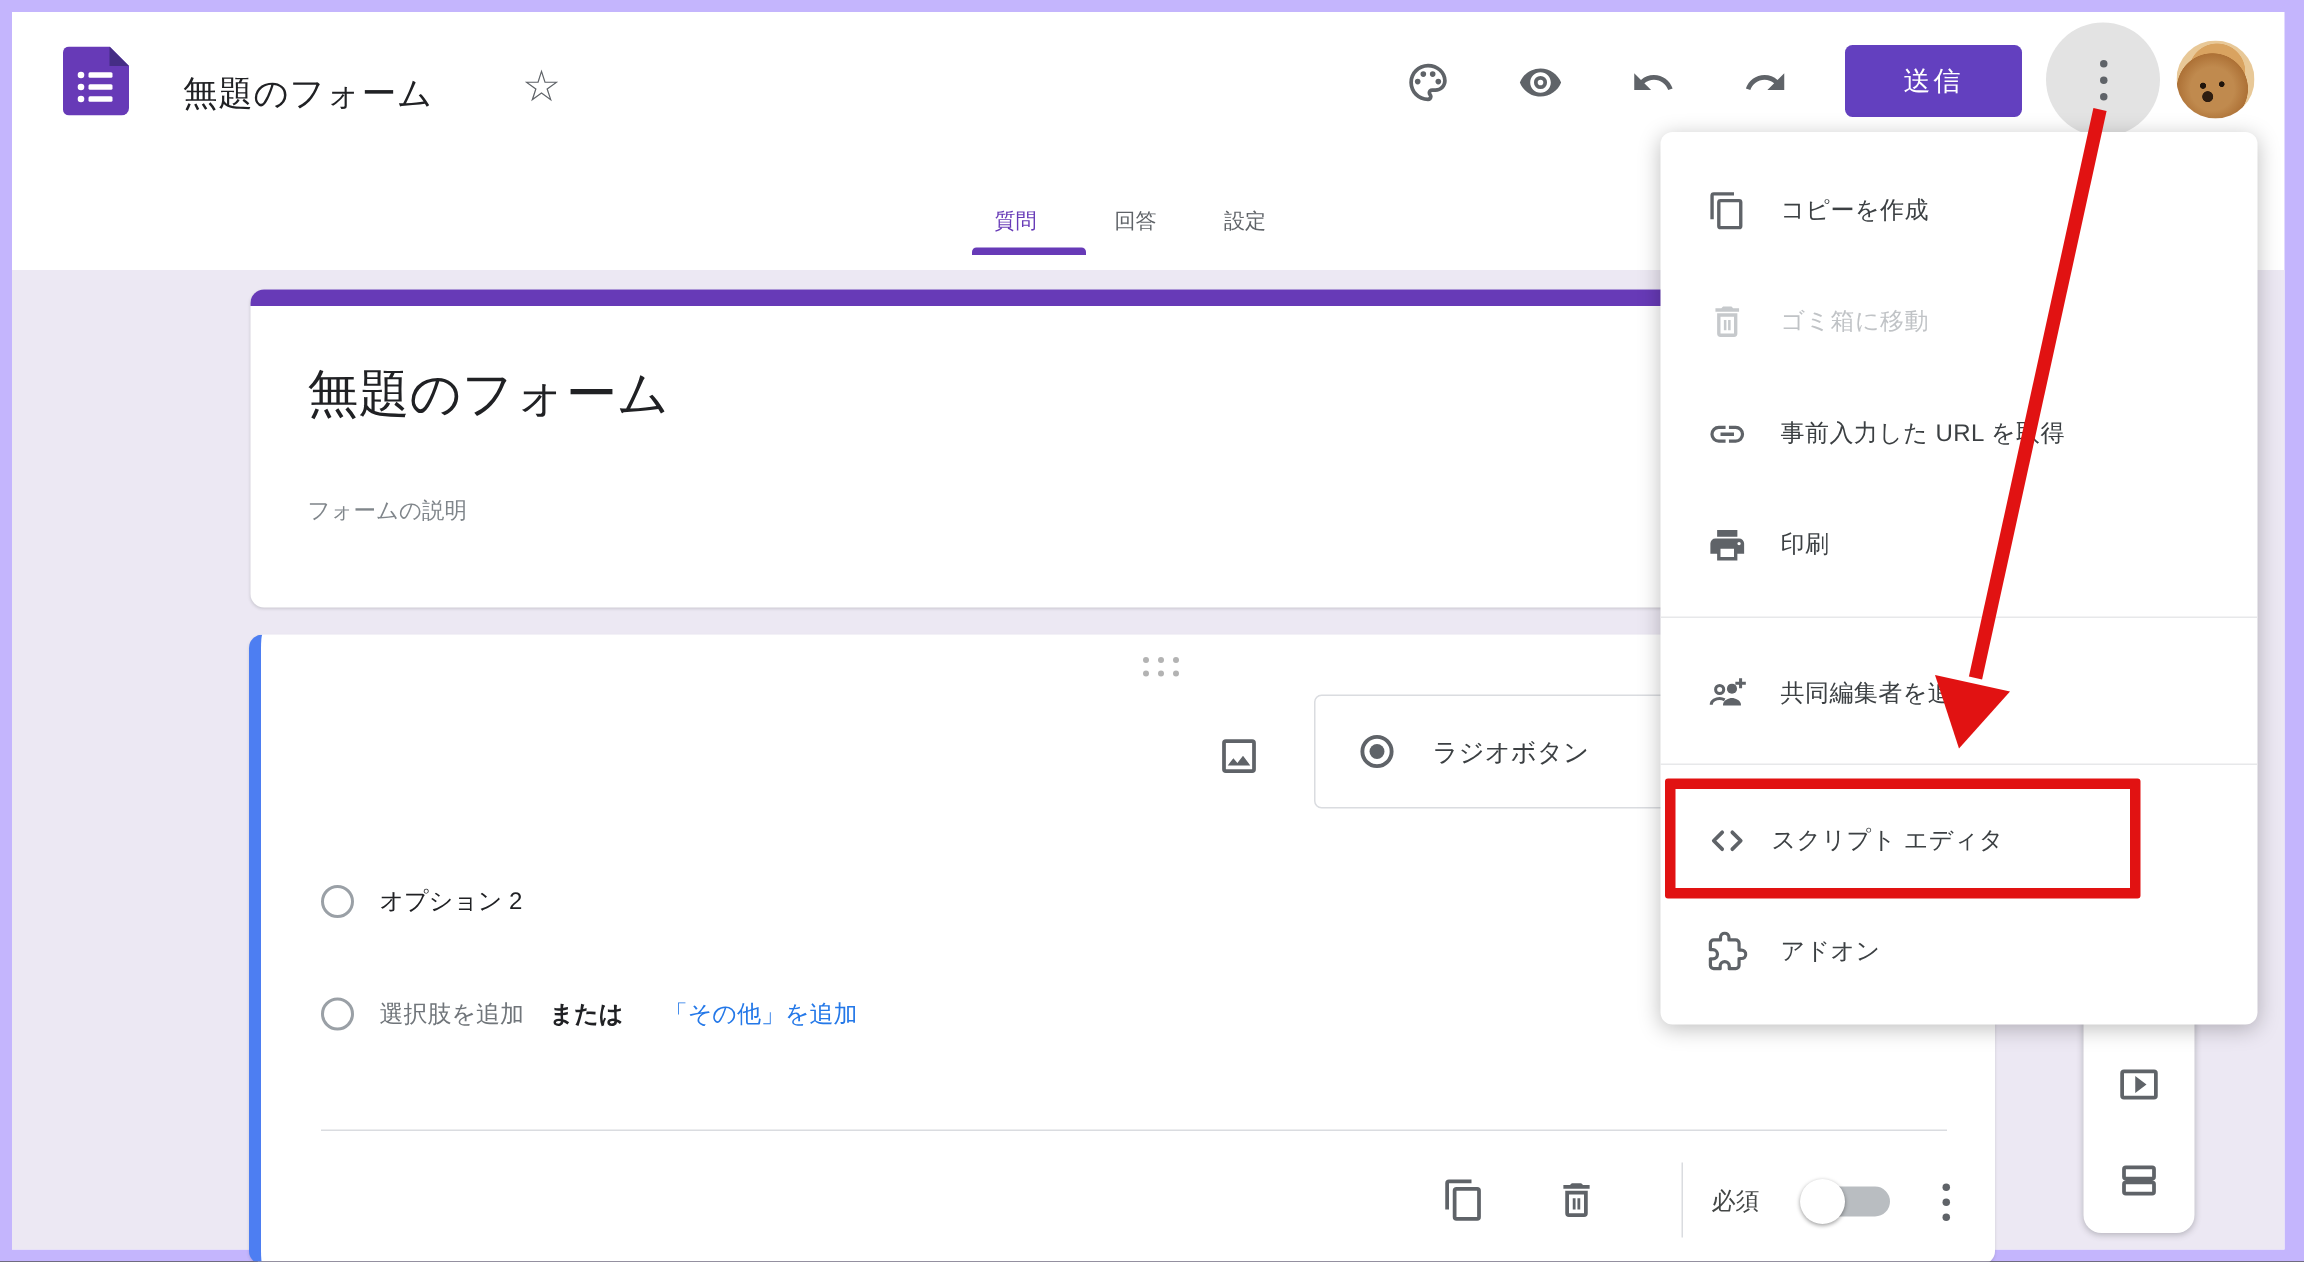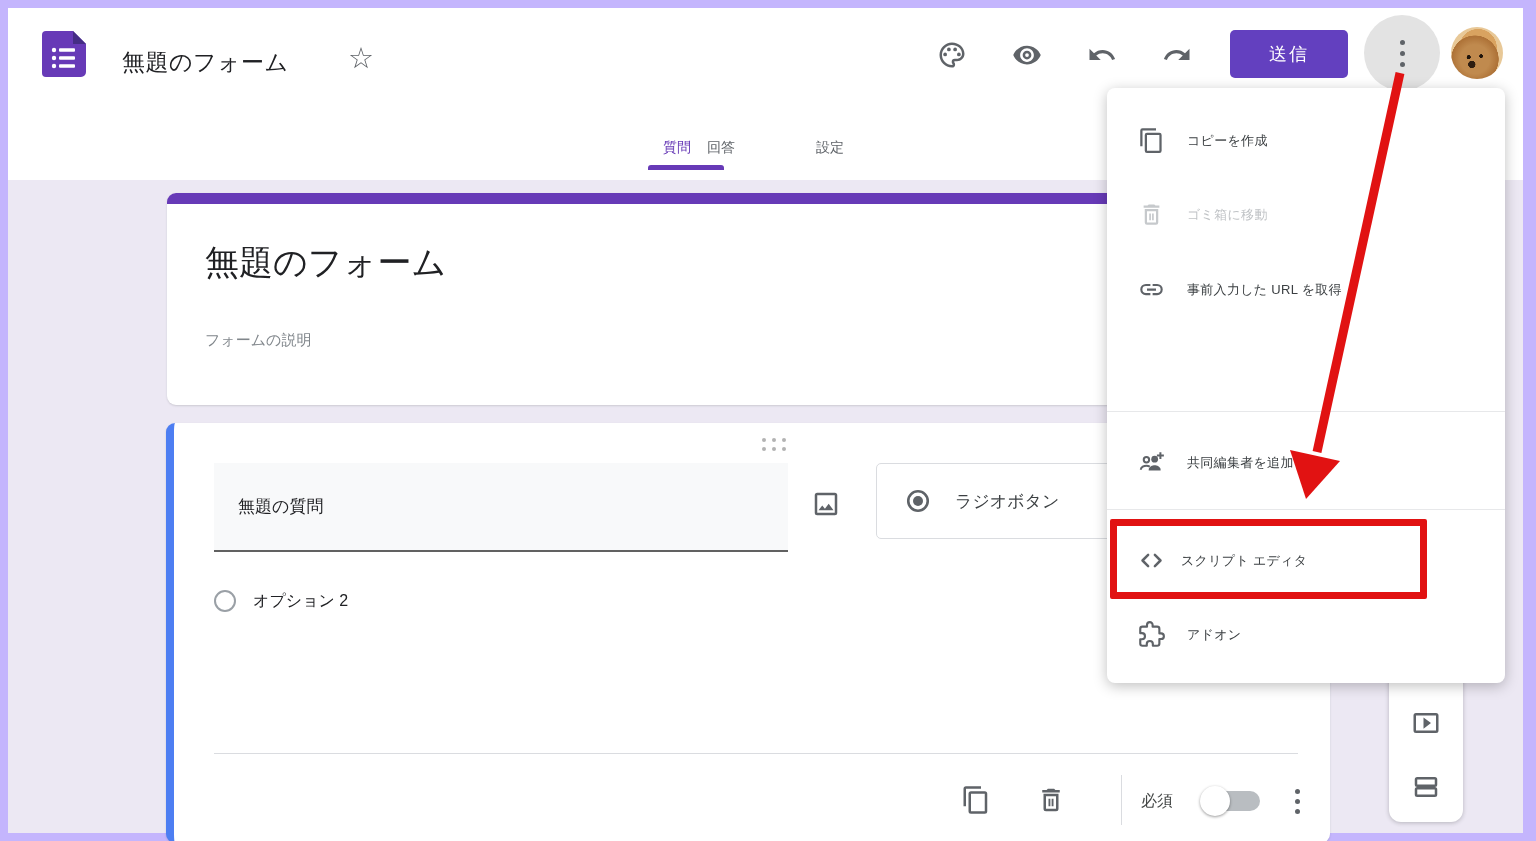--- a/index.html
+++ b/index.html
@@ -71,21 +71,21 @@
   .side-toolbar{left:1389px;top:636px;width:74px;height:186px;background:#fff;border-radius:12px;
     box-shadow:0 1px 4px rgba(60,64,67,.3);display:flex;flex-direction:column;align-items:center;
     justify-content:flex-end;padding-bottom:20px;gap:34px;}
   .side-toolbar .ticon{width:30px;height:30px;color:#5f6368;}
   
   .menu{left:1107px;top:88px;width:398px;height:595px;background:#fff;border-radius:8px;
     box-shadow:0 3px 14px rgba(0,0,0,.25);z-index:10;}
   .menu-item{position:absolute;left:0;width:100%;height:75px;display:flex;align-items:center;
     gap:22px;padding-left:31px;cursor:pointer;}
   .menu-item .micon{width:27px;height:27px;color:#5f6368;flex:none;}
-  .menu-item .mlabel{font-size:13px;color:#3c4043;letter-spacing:.3px;}
+  .menu-item .mlabel{font-size:16px;color:#3c4043;letter-spacing:.3px;}
   .menu-item.disabled .micon{color:#c6c9cc;}
   .menu-item.disabled .mlabel{color:#c0c3c6;}
   .menu-div{position:absolute;left:0;width:100%;height:1px;background:#e7e8ea;}
   
   .red-box{left:1110px;top:519px;width:317px;height:80px;border:7px solid #e11212;border-radius:2px;z-index:20;}
   .arrow-svg{left:0;top:0;width:1536px;height:841px;z-index:30;pointer-events:none;}
 </style>
 </head>
 <body>
 
@@ -140,21 +140,21 @@
         <i></i>
         <i></i>
         <i></i>
       </div>
   </div>
   <div class="abs avatar"></div>
 
   <div class="abs tab active" style="left:663px;">
     <span>質問</span>
   </div>
-  <div class="abs tab" style="left:707px;">
+  <div class="abs tab" style="left:743px;">
     <span>回答</span>
   </div>
   <div class="abs tab" style="left:816px;font-family:Liberation Mono, monospace;">
     <span>設定</span>
   </div>
   <div class="abs tab-underline"></div>
 
   <div class="abs card title-card">
     <div class="band"></div>
     <div class="form-title">無題のフォーム</div>
@@ -164,21 +164,20 @@
   <div class="abs card q-card">
     <div class="drag-dots">
         <i></i>
         <i></i>
         <i></i>
         <i></i>
         <i></i>
         <i></i>
       </div>
 
-    <div class="q-input">無題の質問</div>
 
     <div class="img-btn">
       <svg viewBox="0 0 24 24" width="30" height="30" fill="currentColor">
         <path d="M19 5v14H5V5h14zm0-2H5a2 2 0 0 0-2 2v14a2 2 0 0 0 2 2h14a2 2 0 0 0 2-2V5a2 2 0 0 0-2-2zm-4.86 8.86l-3 3.87L9 13.14 6 17h12l-3.86-5.14z"></path>
       </svg>
     </div>
 
     <div class="type-select">
       <span class="radio-glyph">
         <svg viewBox="0 0 24 24" width="26" height="26">
@@ -187,20 +186,26 @@
         </svg>
       </span>
       <span class="label">ラジオボタン</span>
     </div>
 
     <div class="opt-row" style="top:167px;">
       <span class="opt-circle"></span>
       <span>オプション 2</span>
     </div>
 
+    <div class="opt-row" style="top:242px;">
+      <span class="opt-circle"></span>
+      <span class="muted">選択肢を追加</span>
+      <span class="or">または</span>
+      <span class="link-blue">「その他」を追加</span>
+    </div>
 
     <div class="q-divider"></div>
 
     <div class="q-footer-icon" style="left:787px;">
       <svg viewBox="0 0 24 24" width="30" height="30" fill="currentColor">
         <path d="M16 1H4a2 2 0 0 0-2 2v14h2V3h12V1zm3 4H8a2 2 0 0 0-2 2v14a2 2 0 0 0 2 2h11a2 2 0 0 0 2-2V7a2 2 0 0 0-2-2zm0 16H8V7h11v14z"></path>
       </svg>
     </div>
     <div class="q-footer-icon" style="left:862px;">
       <svg viewBox="0 0 24 24" width="30" height="30" fill="currentColor">
@@ -255,20 +260,28 @@
 
     <div class="menu-item" style="top:164px;">
       <span class="micon">
         <svg viewBox="0 0 24 24" width="27" height="27" fill="currentColor">
           <path d="M3.9 12a3.1 3.1 0 0 1 3.1-3.1h4V7H7a5 5 0 0 0 0 10h4v-1.9H7A3.1 3.1 0 0 1 3.9 12zM8 13h8v-2H8v2zm9-6h-4v1.9h4a3.1 3.1 0 1 1 0 6.2h-4V17h4a5 5 0 0 0 0-10z"></path>
         </svg>
       </span>
       <span class="mlabel">事前入力した URL を取得</span>
     </div>
 
+    <div class="menu-item" style="top:238px;">
+      <span class="micon">
+        <svg viewBox="0 0 24 24" width="27" height="27" fill="currentColor">
+          <path d="M19 8H5a3 3 0 0 0-3 3v6h4v4h12v-4h4v-6a3 3 0 0 0-3-3zm-3 11H8v-5h8v5zm3-7a1 1 0 1 1 0-2 1 1 0 0 1 0 2zm-1-9H6v4h12V3z"></path>
+        </svg>
+      </span>
+      <span class="mlabel">印刷</span>
+    </div>
 
     <div class="menu-div" style="top:323px;"></div>
 
     <div class="menu-item" style="top:337px;">
       <span class="micon">
         <svg viewBox="0 0 24 24" width="27" height="27" fill="currentColor">
           <circle cx="7.5" cy="9.5" r="2.4" fill="none" stroke="currentColor" stroke-width="1.8"></circle>
           <path d="M2.5 18.5c0-2.4 2.9-3.7 5-3.7 1 0 2.1.3 3 .8" fill="none" stroke="currentColor" stroke-width="1.8"></path>
           <circle cx="14.8" cy="9" r="3"></circle>
           <path d="M9.5 19v-.6c0-2.6 3.5-3.9 5.3-3.9s5.3 1.3 5.3 3.9v.6H9.5z"></path>

